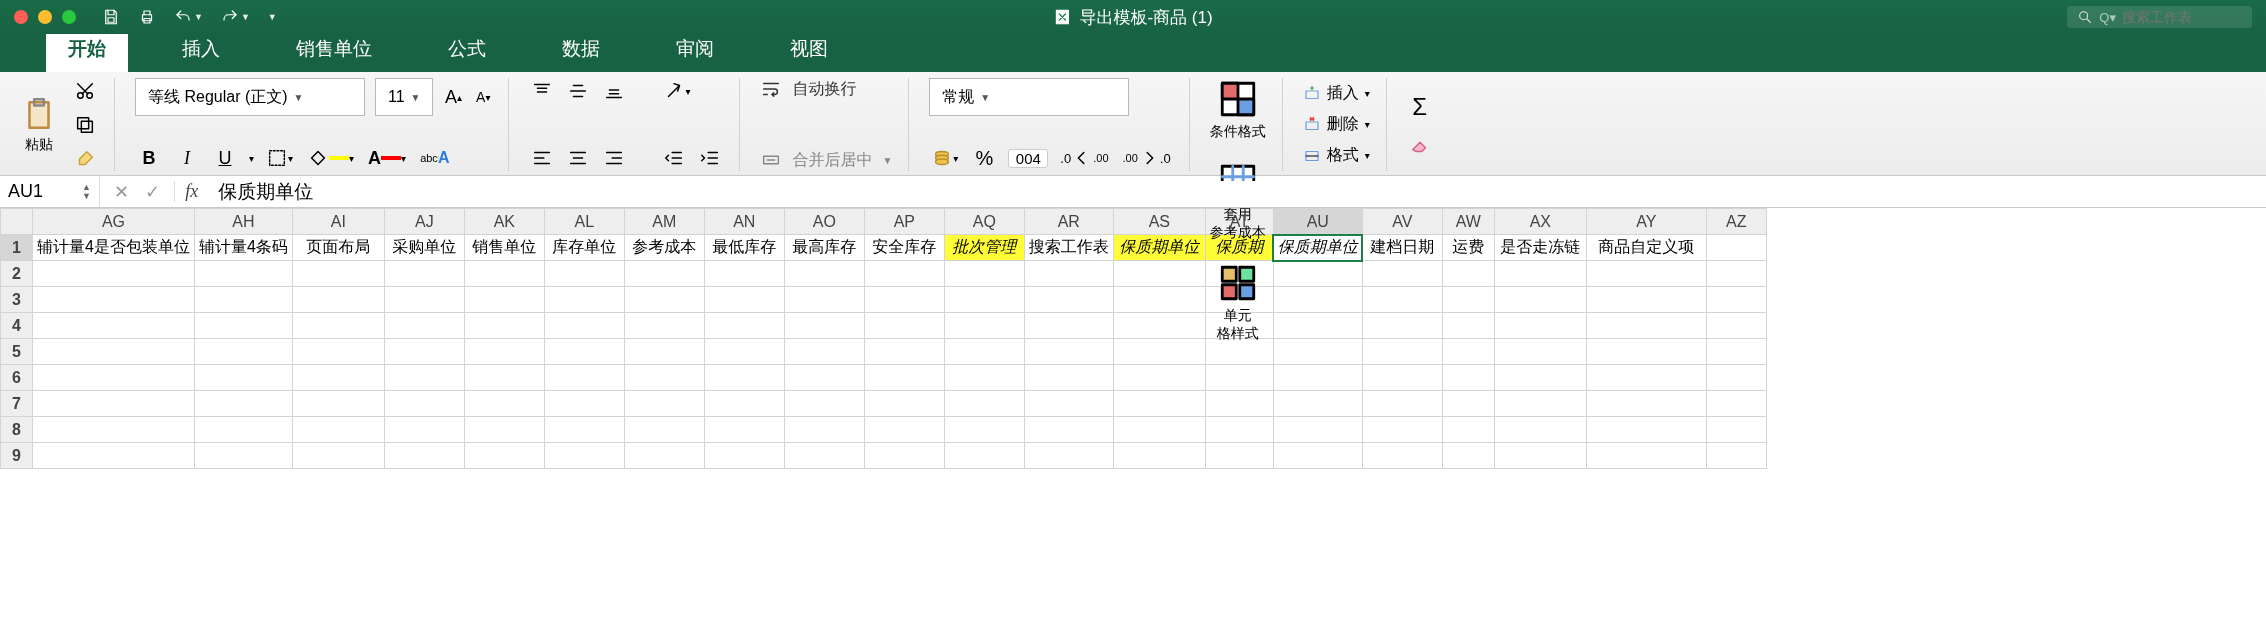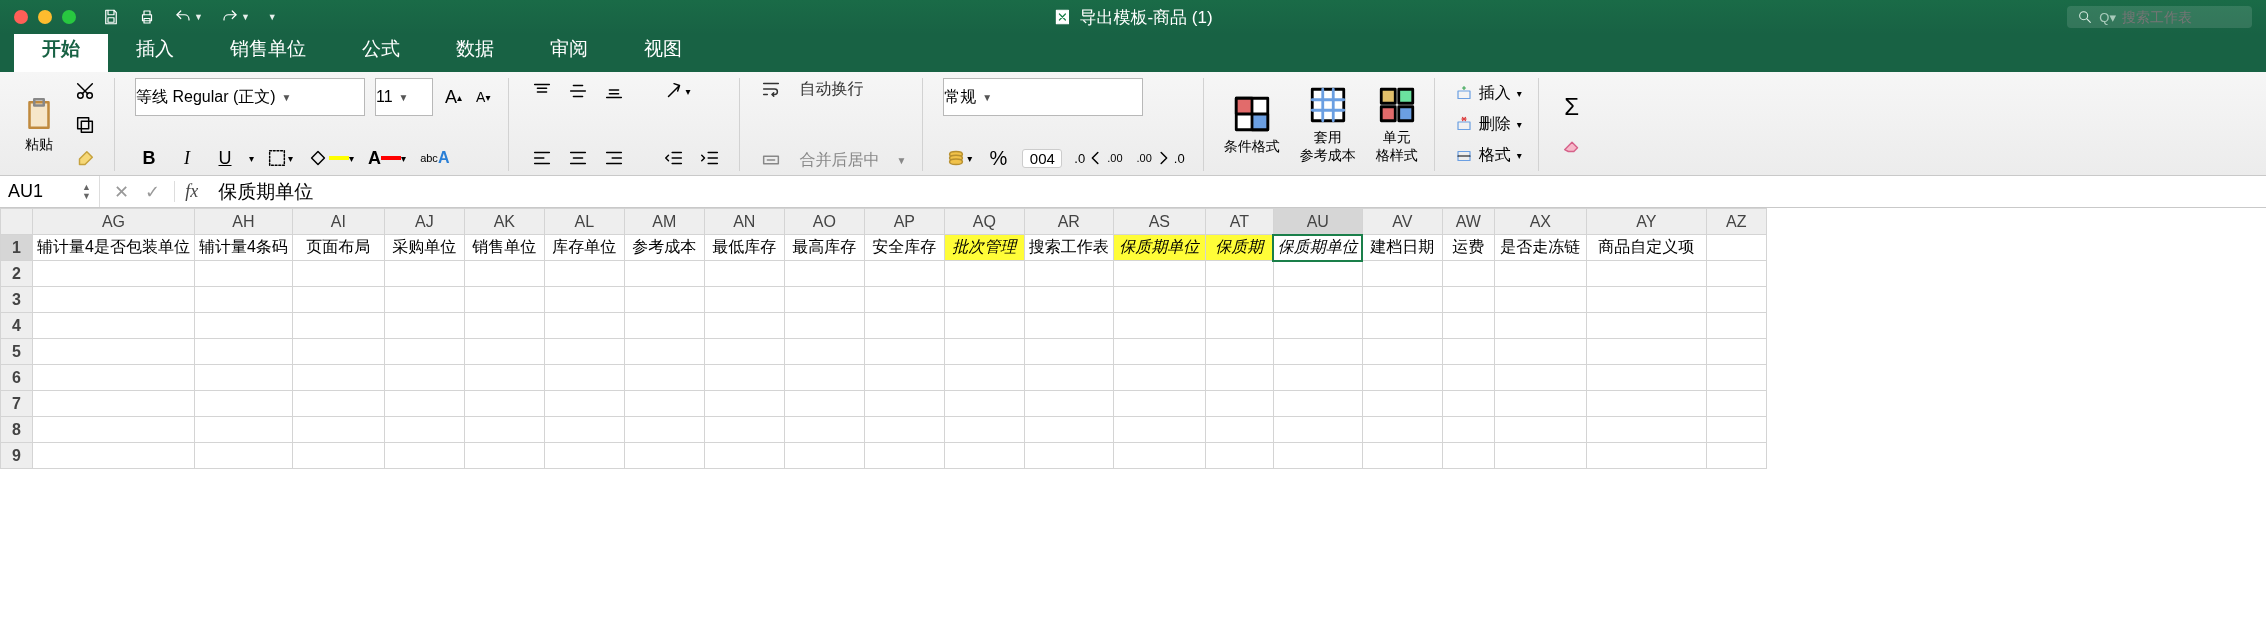--- a/index.html
+++ b/index.html
@@ -14,36 +14,36 @@
   .qat svg { width: 18px; height: 18px; }
   .qat .item { display: flex; align-items: center; gap: 2px; }
   .qat .caret { font-size: 9px; opacity: .9; }
   .doc-title { position: absolute; left: 50%; transform: translateX(-50%); font-size: 17px; display: flex; align-items: center; gap: 8px; }
   .doc-title svg { width: 18px; height: 18px; }
   .search-wrap { margin-left: auto; display: flex; align-items: center; background: rgba(255,255,255,.12); border-radius: 4px; padding: 3px 10px; margin-right: 14px; gap: 6px; color: #d9ece2; }
   .search-wrap input { background: transparent; border: none; outline: none; color: #fff; font-size: 14px; width: 120px; }
 
   
   .tabs-row { height: 38px; background: #186244; display: flex; align-items: flex-end; padding-left: 14px; gap: 0; }
-  .tab { padding: 8px 28px 10px; color: #fff; font-size: 19px; cursor: pointer; }
+  .tab { padding: 8px 22px 10px; color: #fff; font-size: 19px; cursor: pointer; margin-left: 32px; }
   .tab.active { background: #fff; color: #186244; font-weight: 600; border-radius: 4px 4px 0 0; }
 
   
   .ribbon { height: 104px; background: linear-gradient(#f6f6f6,#ececec); border-bottom: 1px solid #c9c9c9; display: flex; align-items: stretch; padding: 6px 10px 4px; gap: 14px; }
   .group { display: flex; flex-direction: column; justify-content: space-between; border-right: 1px solid #d2d2d2; padding: 0 16px 0 6px; }
   .group:last-child { border-right: none; }
   .group-row { display: flex; align-items: center; gap: 10px; }
   .btn { display: flex; align-items: center; justify-content: center; cursor: pointer; border-radius: 3px; }
   .big-btn { flex-direction: column; gap: 2px; font-size: 14px; padding: 2px 4px; }
   .big-btn svg { width: 38px; height: 38px; }
   .mini-btn svg { width: 22px; height: 22px; }
   .mini-btn { padding: 2px; }
-  .sel { display: flex; align-items: center; background: #fff; border: 1px solid #b8b8b8; height: 38px; padding: 0 0; gap: 6px; font-size: 16px; }
+  .sel { display: flex; align-items: center; background: #fff; border: 1px solid #b8b8b8; height: 38px; padding: 0 12px; gap: 6px; font-size: 16px; }
   .sel .caret { font-size: 10px; color: #555; }
-  .lbl-btn { display: flex; align-items: center; gap: 17px; font-size: 16px; color: #888; }
+  .lbl-btn { display: flex; align-items: center; gap: 10px; font-size: 16px; color: #888; }
   .vgroup { display:flex; flex-direction:column; align-items:center; justify-content:center; gap:3px; font-size:14px; }
   .vgroup svg { width:42px; height:42px; }
   .ribbon-label { font-size:14px; text-align:center; }
   .cells-group .row-line { display:flex; align-items:center; gap:6px; font-size:16px; }
   .cells-group .row-line svg { width:18px; height:18px; }
 
   
   .formula-bar { height: 32px; border-bottom: 1px solid #c9c9c9; display: flex; align-items: center; background: #fff; }
   .namebox { width: 100px; padding: 0 8px; font-size: 18px; display: flex; align-items: center; justify-content: space-between; border-right: 1px solid #ddd; height: 100%; }
   .namebox .stepper { display:flex; flex-direction:column; font-size:9px; line-height:9px; color:#666; }
@@ -318,21 +318,21 @@
       <div class="btn mini-btn">
           <span style="font-size:11px">.00</span>
           <svg width="12" height="12" viewBox="0 0 24 24">
             <path d="M10 6l6 6-6 6"></path>
           </svg>
           <span style="font-size:13px">.0</span>
         </div>
     </div>
   </div>
 
-  <div class="group" style="flex-direction:row;align-items:center;gap:20px;">
+  <div class="group" style="flex-direction:column;align-items:center;gap:20px;">
     <div class="vgroup btn">
       <svg viewBox="0 0 24 24">
           <rect x="3" y="3" width="18" height="18" fill="#fff"></rect>
           <rect x="3" y="3" width="9" height="9" fill="#e26b6b"></rect>
           <rect x="12" y="12" width="9" height="9" fill="#6b9fe2"></rect>
         </svg>
       <span class="ribbon-label">条件格式</span>
     </div>
     <div class="vgroup btn">
       <svg viewBox="0 0 24 24">

